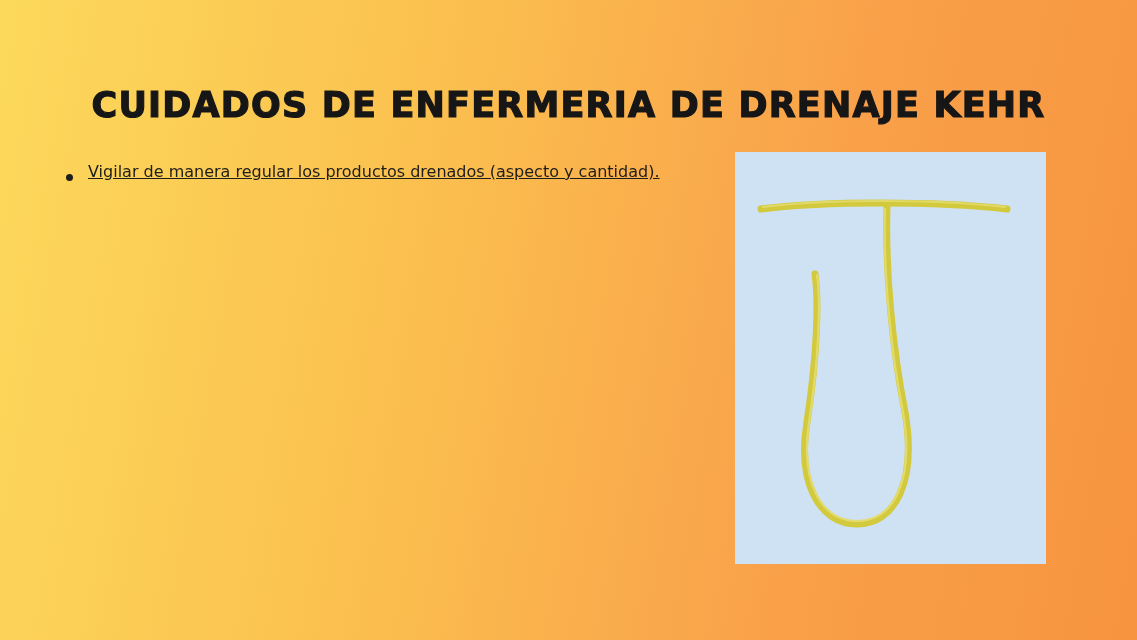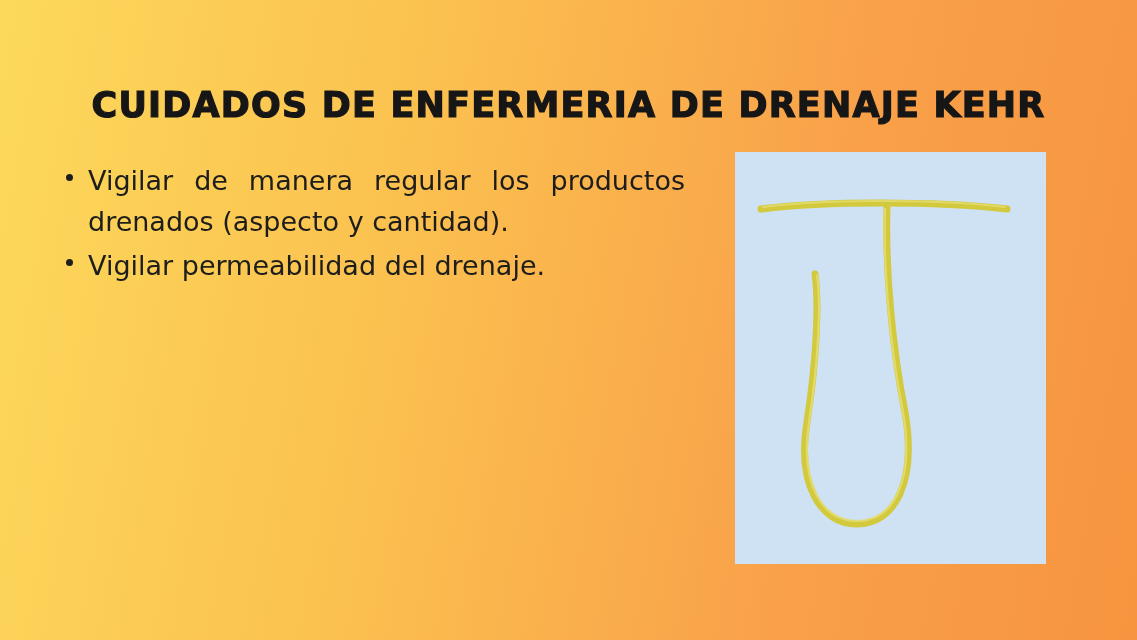--- a/index.html
+++ b/index.html
@@ -40,25 +40,26 @@
     width: 630px;
     margin: 0;
     padding: 0;
     list-style: none;
   }
   .content-list li {
     position: relative;
     padding-left: 33px;
     margin-bottom: 2px;
     font-family: "DejaVu Sans", sans-serif;
-    font-size: 27px;
+    font-size: 16px;
     line-height: 1.53;
     color: #1d1d1b;
     text-align: justify;
     text-justify: inter-word;
+    text-decoration: underline;
   }
   .content-list li::before {
     content: "";
     position: absolute;
     left: 11px;
     top: 14px;
     width: 7px;
     height: 7px;
     border-radius: 50%;
     background: #1d1d1b;
@@ -80,21 +81,20 @@
 </style>
 </head>
 <body>
 
 <div class="slide">
 
   <h1 class="slide-title">Cuidados de enfermeria de drenaje Kehr</h1>
 
   <ul class="content-list">
     <li>Vigilar de manera regular los productos drenados (aspecto y cantidad).</li>
-    <li>Vigilar permeabilidad del drenaje.</li>
   </ul>
 
   <div class="photo-frame">
     <svg viewBox="0 0 311 412" xmlns="http://www.w3.org/2000/svg" aria-hidden="true">
       <rect x="0" y="0" width="311" height="412" fill="#cfe2f3"></rect>
       <g fill="none" stroke="#d3c93c" stroke-width="7" stroke-linecap="round">
         <path d="M26 57 C 90 49, 200 49, 272 57"></path>
         <path d="M152 55 C 150 120, 158 200, 170 260 C 182 330, 160 372, 122 372 C 84 372, 62 330, 72 270 C 82 205, 84 150, 80 122"></path>
       </g>
       <g fill="none" stroke="#e4dd72" stroke-width="2.2" stroke-linecap="round" opacity="0.85">

